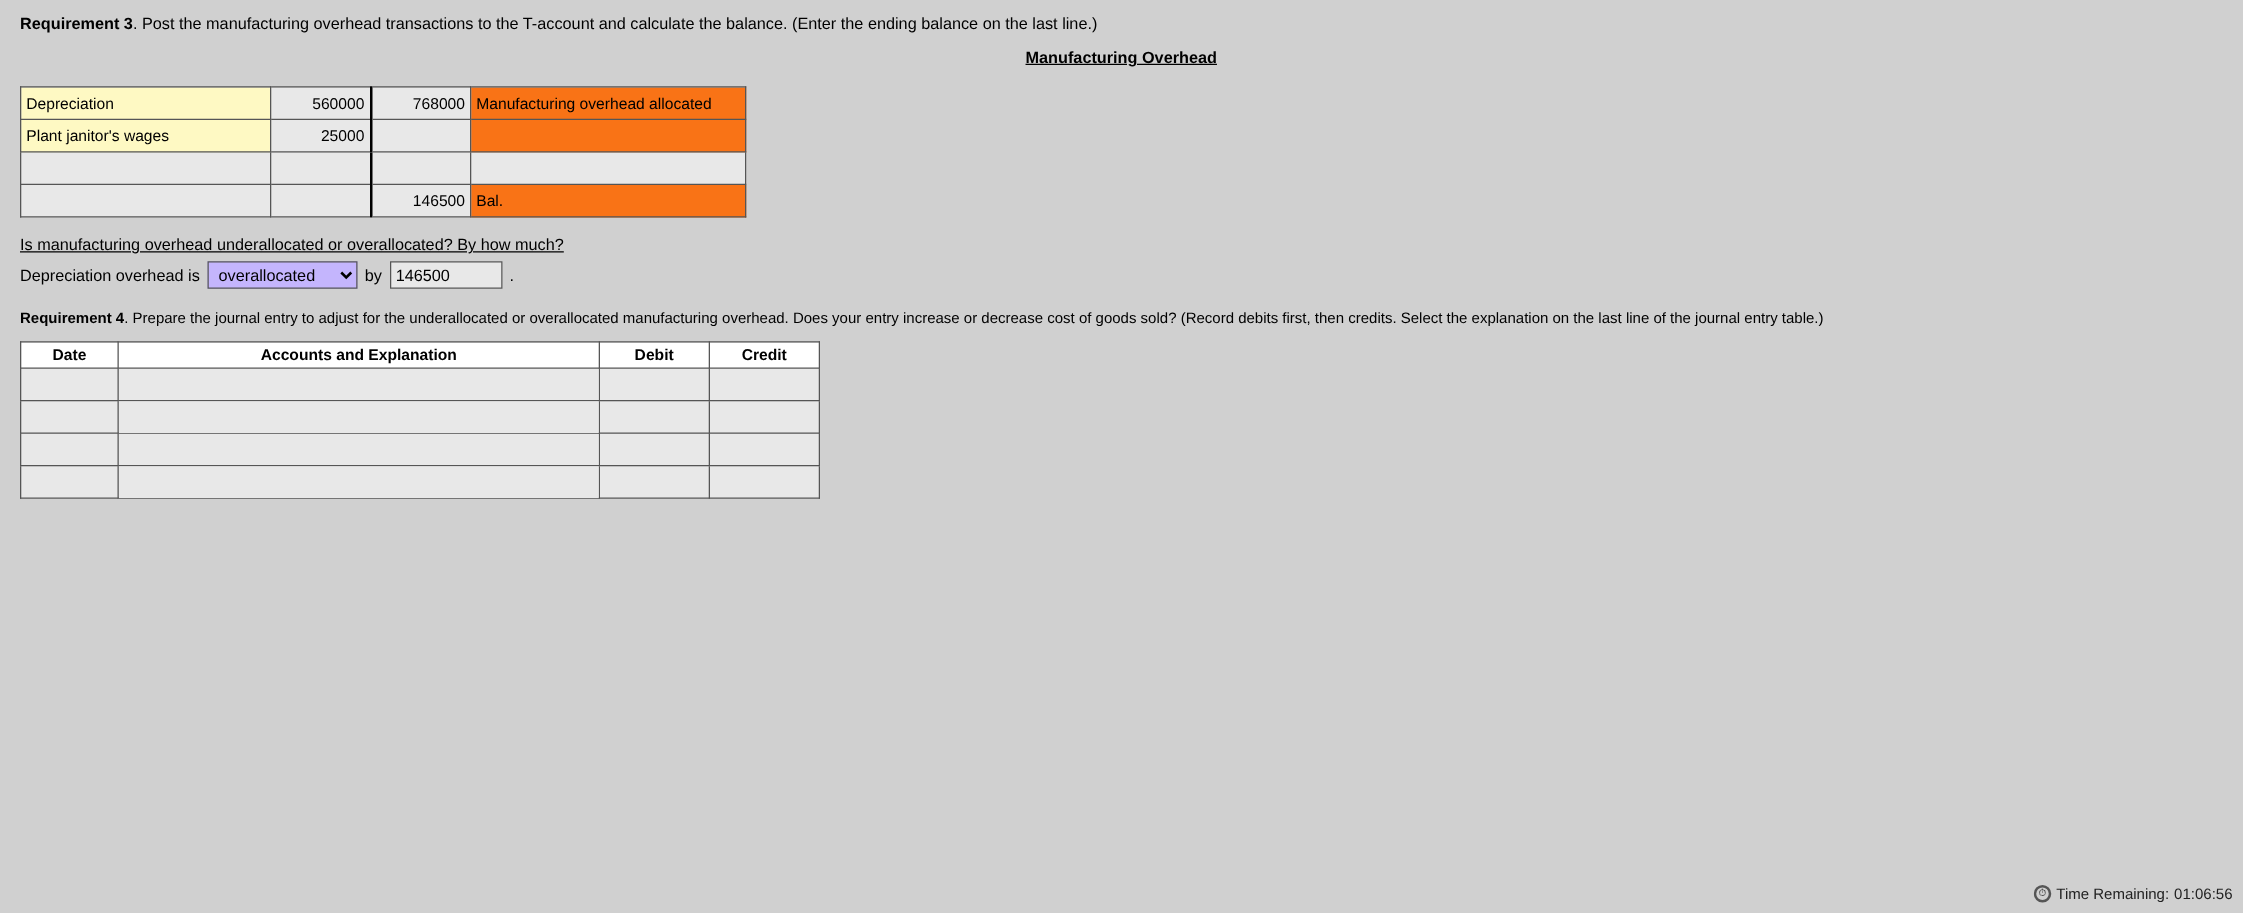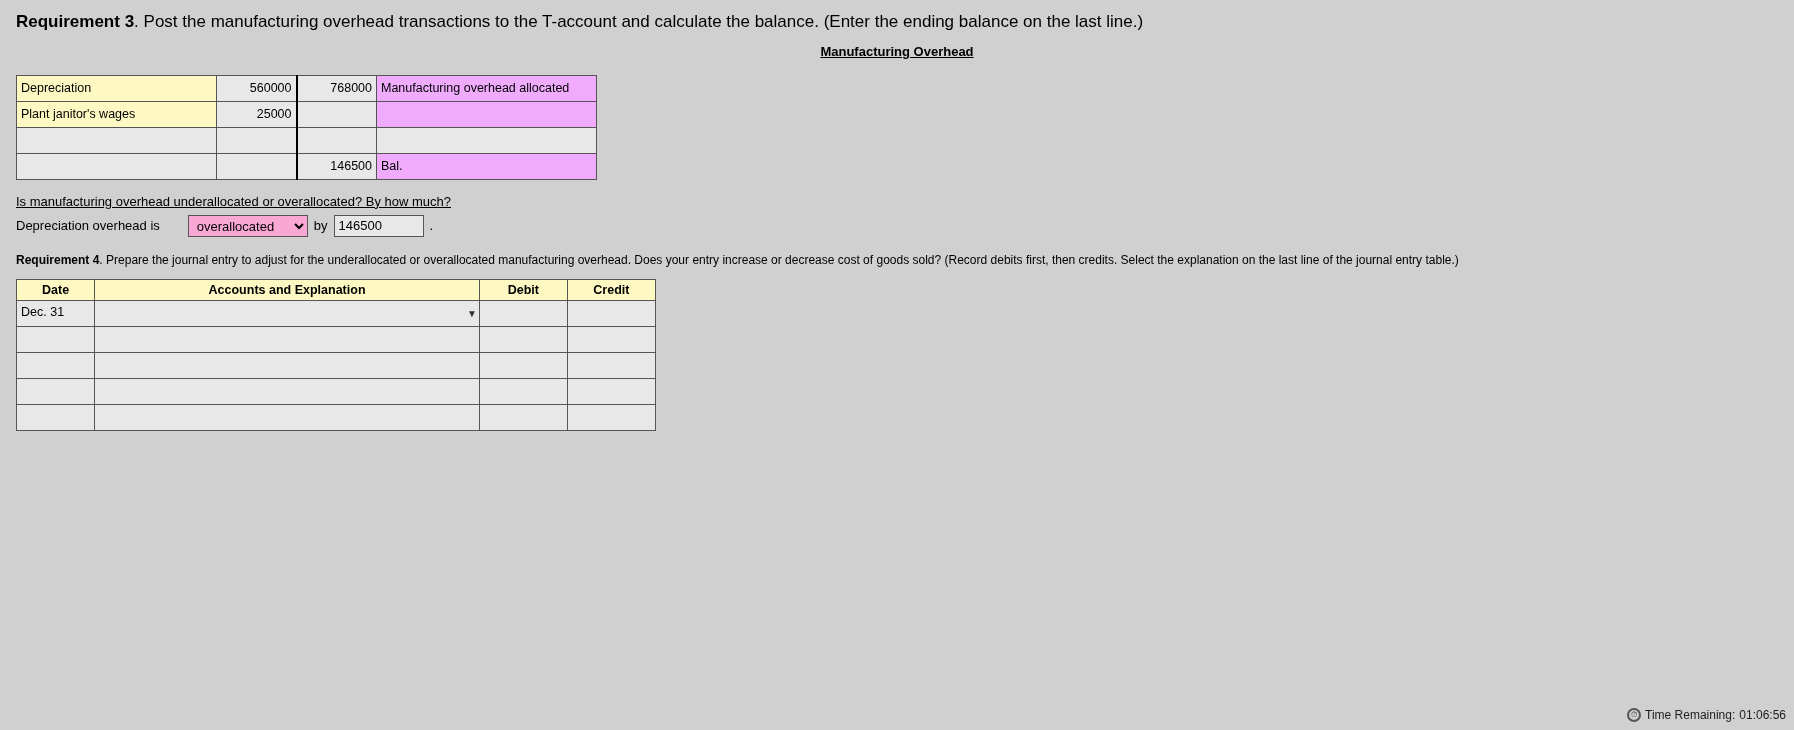--- a/index.html
+++ b/index.html
@@ -4,21 +4,21 @@
   <style>
     * { box-sizing: border-box; margin: 0; padding: 0; }
     body {
       font-family: Arial, sans-serif;
       font-size: 13px;
       background: #d0d0d0;
       padding: 10px 16px;
       color: #000;
     }
     .requirement-text {
-      font-size: 17px;
+      font-size: 13px;
       margin-bottom: 10px;
       line-height: 1.4;
     }
     .requirement-text strong { font-weight: bold; }
 
     
     .t-account-container {
       margin-bottom: 14px;
     }
     .t-account-title {
@@ -42,21 +42,21 @@
       min-width: 200px;
       background: #fef9c3;
     }
     .t-account-table td.value-cell {
       min-width: 80px;
       text-align: right;
       background: #e8e8e8;
     }
     .t-account-table td.right-label-cell {
       min-width: 220px;
-      background: #f0abfc;
+      background: #f97316;
     }
     .t-account-table td.empty-cell {
       background: #e8e8e8;
     }
     .t-account-divider {
       border-left: 2px solid #000 !important;
     }
 
     
     .overhead-question {
@@ -73,45 +73,44 @@
     }
     .overhead-answer input[type="text"] {
       border: 1px solid #555;
       background: #e8e8e8;
       padding: 2px 4px;
       font-size: 13px;
       height: 22px;
     }
     .dropdown-inline {
       border: 1px solid #555;
-      background: #f9a8d4;
+      background: #c4b5fd;
       padding: 2px 4px;
       font-size: 13px;
       height: 22px;
       min-width: 120px;
-      margin-left: 22px;
     }
 
     
     .req4-text {
       font-size: 12px;
       margin-bottom: 10px;
       line-height: 1.5;
     }
 
     
     .journal-table {
       border-collapse: collapse;
       font-size: 12.5px;
       width: 640px;
     }
     .journal-table th {
       border: 1px solid #555;
       padding: 3px 8px;
-      background: #fef9c3;
+      background: #ffffff;
       font-weight: bold;
       text-align: center;
     }
     .journal-table th.date-col { width: 80px; }
     .journal-table th.acct-col { width: 400px; }
     .journal-table th.debit-col { width: 90px; }
     .journal-table th.credit-col { width: 90px; }
     .journal-table td {
       border: 1px solid #555;
       padding: 2px 4px;
@@ -220,28 +219,20 @@
   <thead>
     <tr>
       <th class="date-col">Date</th>
       <th class="acct-col">Accounts and Explanation</th>
       <th class="debit-col">Debit</th>
       <th class="credit-col">Credit</th>
     </tr>
   </thead>
   <tbody>
 
-    <tr>
-      <td class="date-cell">Dec. 31</td>
-      <td class="acct-cell" style="position:relative;">
-        <span class="dropdown-arrow">▼</span>
-      </td>
-      <td></td>
-      <td></td>
-    </tr>
 
     <tr>
       <td class="date-cell"></td>
       <td class="acct-cell"></td>
       <td></td>
       <td></td>
     </tr>
 
     <tr>
       <td class="date-cell"></td>

